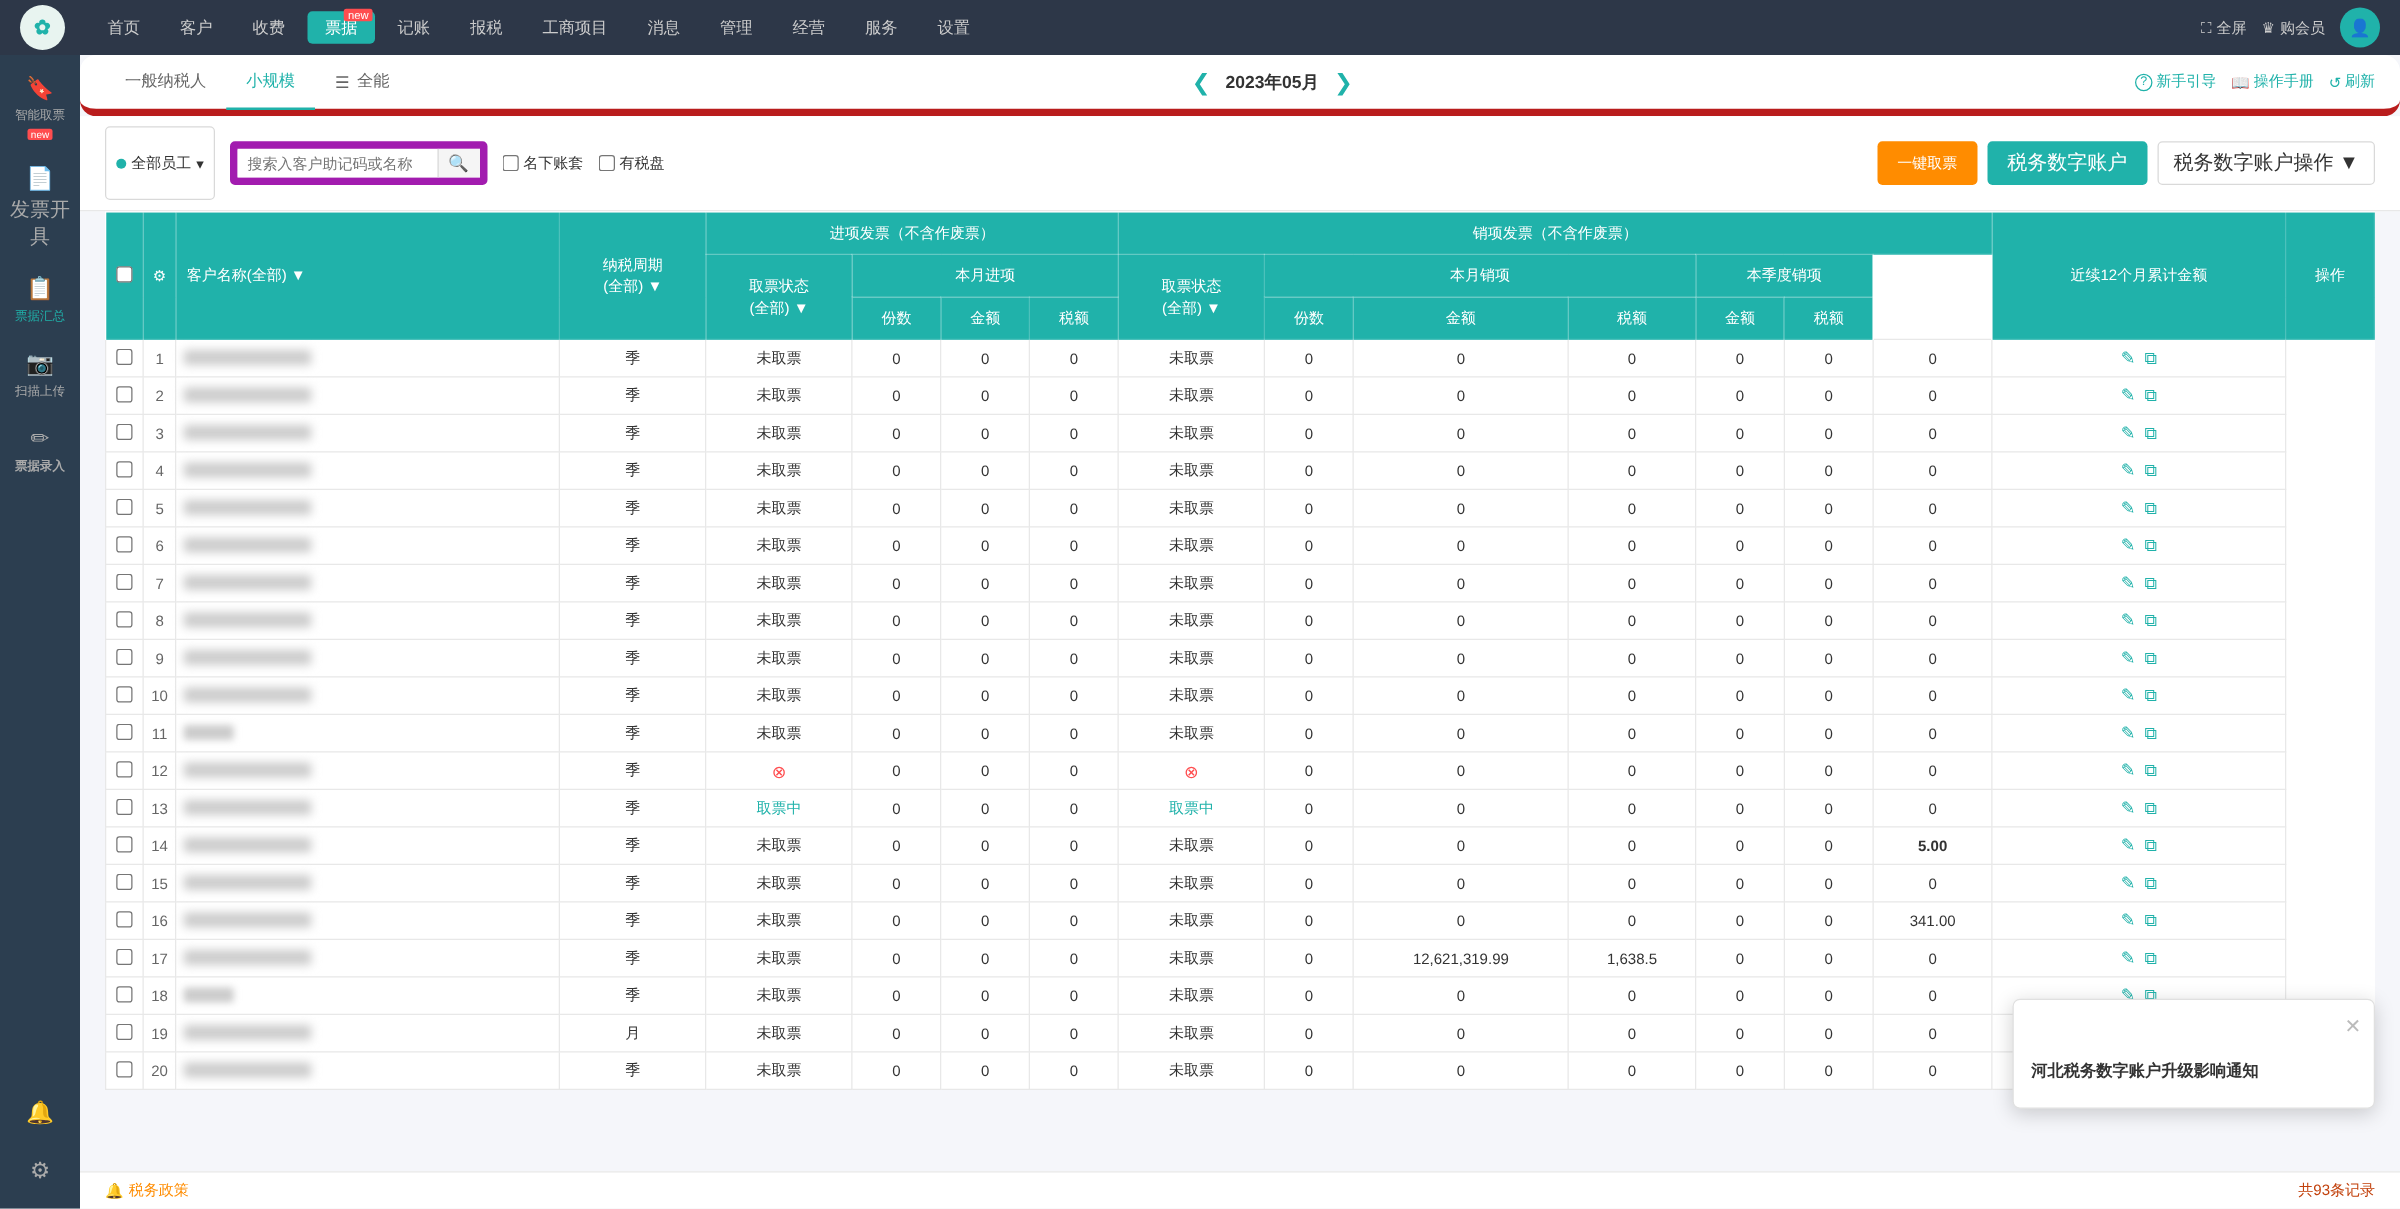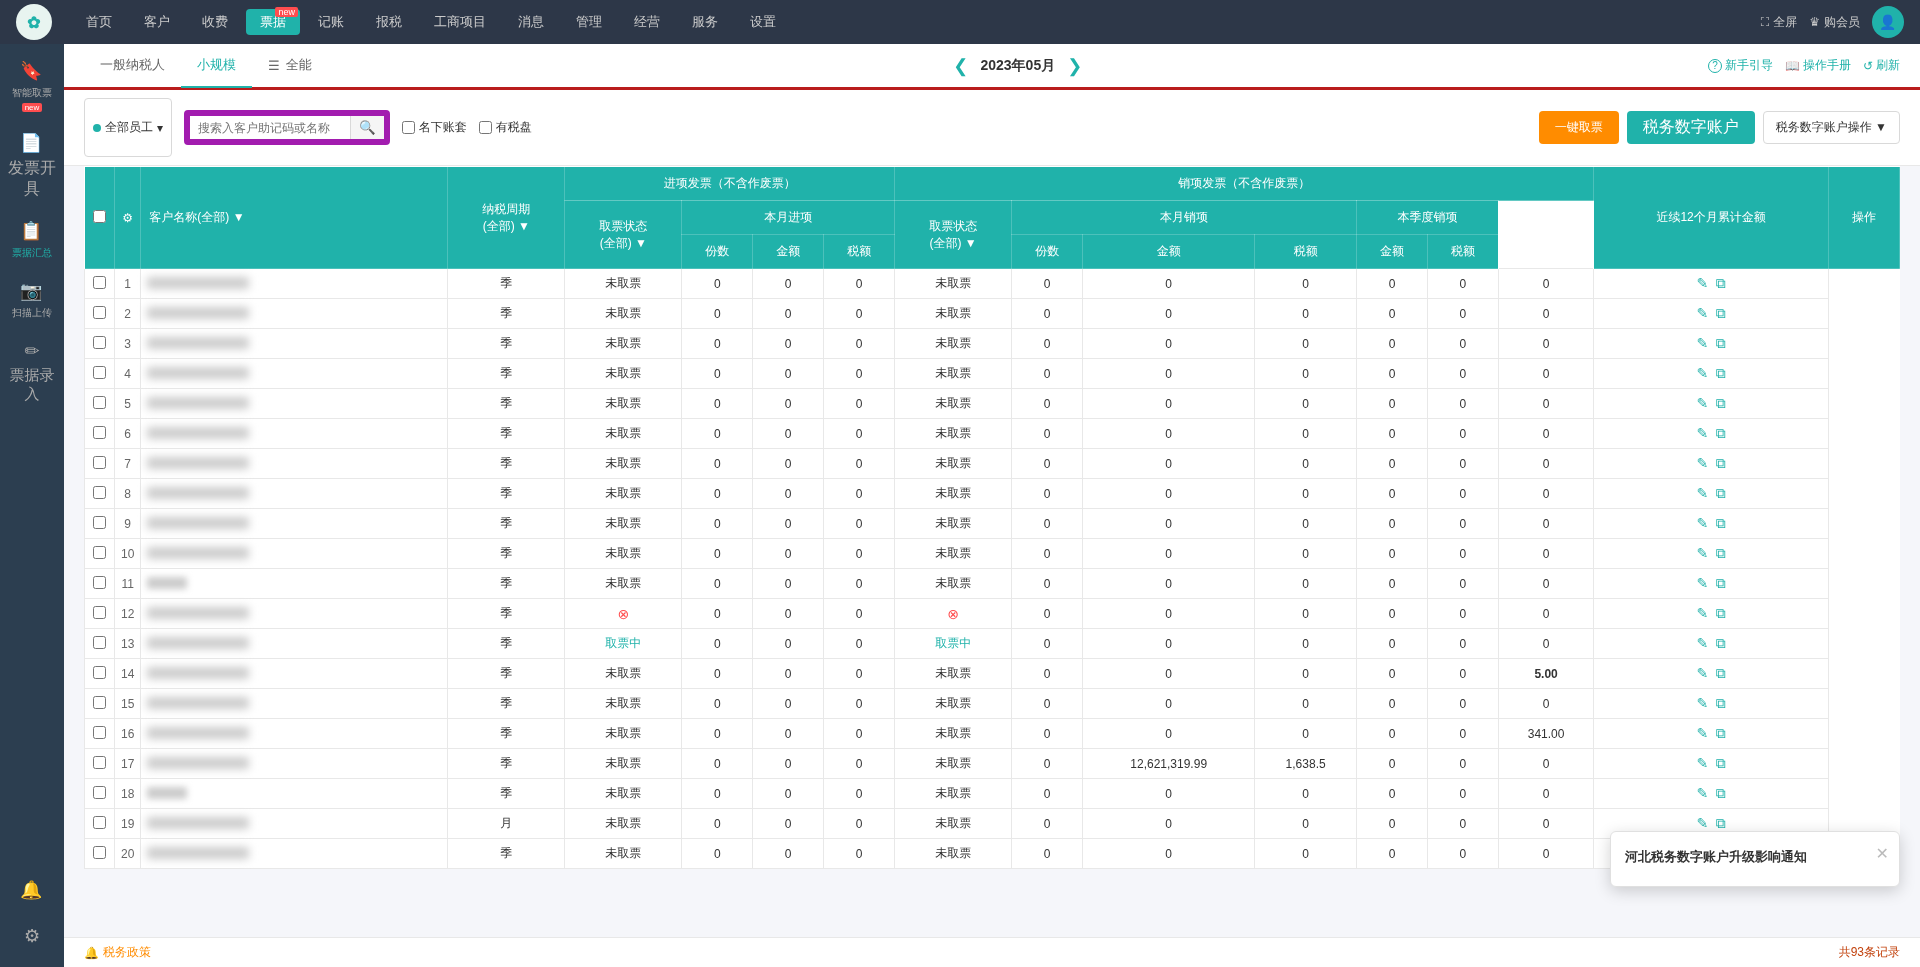--- a/index.html
+++ b/index.html
@@ -36,21 +36,21 @@
     .filter-bar { background: #fff; padding: 8px 20px; display: flex; align-items: center; gap: 12px; border-bottom: 1px solid #e8e8e8; }
     .filter-select { display: flex; align-items: center; gap: 4px; border: 1px solid #d9d9d9; border-radius: 4px; padding: 20px 8px; cursor: pointer; font-size: 12px; background: #fff; }
     .filter-select .dot { width: 8px; height: 8px; border-radius: 50%; background: #20b2aa; }
     .search-input-wrap { display: flex; align-items: center; border: 6px solid #a21caf; border-radius: 4px; overflow: hidden; }
     .search-input-wrap input { border: none; outline: none; padding: 4px 8px; font-size: 12px; width: 160px; }
     .search-btn { background: #f5f5f5; border: none; border-left: 1px solid #d9d9d9; padding: 4px 8px; cursor: pointer; color: #666; }
     .checkbox-label { display: flex; align-items: center; gap: 4px; cursor: pointer; font-size: 12px; color: #333; }
     .filter-bar-right { margin-left: auto; display: flex; gap: 8px; }
     .btn-primary { background: #ff8c00; color: #fff; border: none; padding: 6px 16px; border-radius: 4px; cursor: pointer; font-size: 12px; white-space: nowrap; }
     .btn-default { background: #20b2aa; color: #fff; border: none; padding: 6px 16px; border-radius: 4px; cursor: pointer; font-size: 16px; white-space: nowrap; }
-    .btn-outline { background: #fff; color: #333; border: 1px solid #d9d9d9; padding: 6px 12px; border-radius: 4px; cursor: pointer; font-size: 12px; white-space: nowrap; display: flex; align-items: center; gap: 4px; }
+    .btn-outline { background: #fff; color: #333; border: 1px solid #d9d9d9; padding: 6px 12px; border-radius: 4px; cursor: pointer; font-size: 16px; white-space: nowrap; display: flex; align-items: center; gap: 4px; }
 
     
     .table-wrap { flex: 1; overflow: auto; padding: 0 20px 20px; }
     table { width: 100%; border-collapse: collapse; background: #fff; margin-top: 0; }
     thead tr th { background: #20b2aa; color: #fff; padding: 8px 6px; text-align: center; font-weight: normal; font-size: 12px; border: 1px solid rgba(255,255,255,0.2); white-space: nowrap; }
     tbody tr td { padding: 6px 6px; text-align: center; border: 1px solid #e8e8e8; font-size: 12px; color: #333; white-space: nowrap; }
     tbody tr td.left-align { text-align: left; }
     .status-error { color: #ff4d4f; display: flex; align-items: center; justify-content: center; gap: 2px; }
     .status-error::before { content: '⊗'; font-size: 14px; }
     .status-fetching { color: #20b2aa; }
@@ -63,21 +63,21 @@
     .status-bar { background: #fff; border-top: 1px solid #e8e8e8; padding: 6px 20px; display: flex; align-items: center; justify-content: space-between; font-size: 12px; }
     .status-bar .policy-link { color: #ff8c00; cursor: pointer; display: flex; align-items: center; gap: 4px; }
     .status-bar .record-count { color: #c2410c; }
 
     
     .sidebar-bottom { margin-top: auto; padding-bottom: 12px; display: flex; flex-direction: column; align-items: center; gap: 8px; }
     .date-section { display: flex; align-items: center; justify-content: center; flex: 1; gap: 12px; padding: 10px 0; }
 
     .tooltip-popup { position: fixed; right: 20px; bottom: 80px; width: 290px; background: #fff; border: 1px solid #e0e0e0; border-radius: 6px; box-shadow: 0 4px 16px rgba(0,0,0,0.18); padding: 14px 14px 10px; font-size: 12px; color: #444; z-index: 999; line-height: 1.7; }
     .tooltip-popup-close { position: absolute; top: 8px; right: 10px; cursor: pointer; color: #bbb; font-size: 16px; }
-    .tooltip-popup-title { font-size: 13px; font-weight: bold; color: #333; margin-bottom: 8px; }
+    .tooltip-popup-title { font-size: 13px; font-weight: bold; color: #333; margin-bottom: 8px; margin-top: 32px; }
   </style>
 </head>
 <body>
 
 <div class="top-nav">
   <div class="top-nav-logo">
     <span>✿</span>
   </div>
   <div class="top-nav-items">
     <span class="nav-item">首页</span>
@@ -118,35 +118,35 @@
     <div class="sidebar-item active">
       <span class="sidebar-icon">📋</span>
       <span style="font-size:10px;">票据汇总</span>
     </div>
     <div class="sidebar-item">
       <span class="sidebar-icon">📷</span>
       <span style="font-size:10px;">扫描上传</span>
     </div>
     <div class="sidebar-item">
       <span class="sidebar-icon">✏</span>
-      <span style="font-size:15px;">票据录入</span>
+      <span style="font-size:10px;font-weight:bold;">票据录入</span>
     </div>
     <div class="sidebar-bottom">
       <div class="sidebar-item">
         <span class="sidebar-icon">🔔</span>
       </div>
       <div class="sidebar-item">
         <span class="sidebar-icon">⚙</span>
       </div>
     </div>
   </div>
 
   <div class="main-content">
 
-    <div style="background:#fff; border-bottom:3px solid #b91c1c; display:flex; align-items:center; padding:0 20px;">
+    <div style="background:#fff; border-bottom:6px solid #b91c1c; display:flex; align-items:center; padding:0 20px;border-radius:13px;">
       <div class="tab-item">一般纳税人</div>
       <div class="tab-item active">小规模</div>
       <div class="tab-item">
         <span>☰</span>
         <span>全能</span>
       </div>
       <div style="flex:1;"></div>
 
       <div class="date-section">
         <span class="date-nav-arrow">❮</span>

